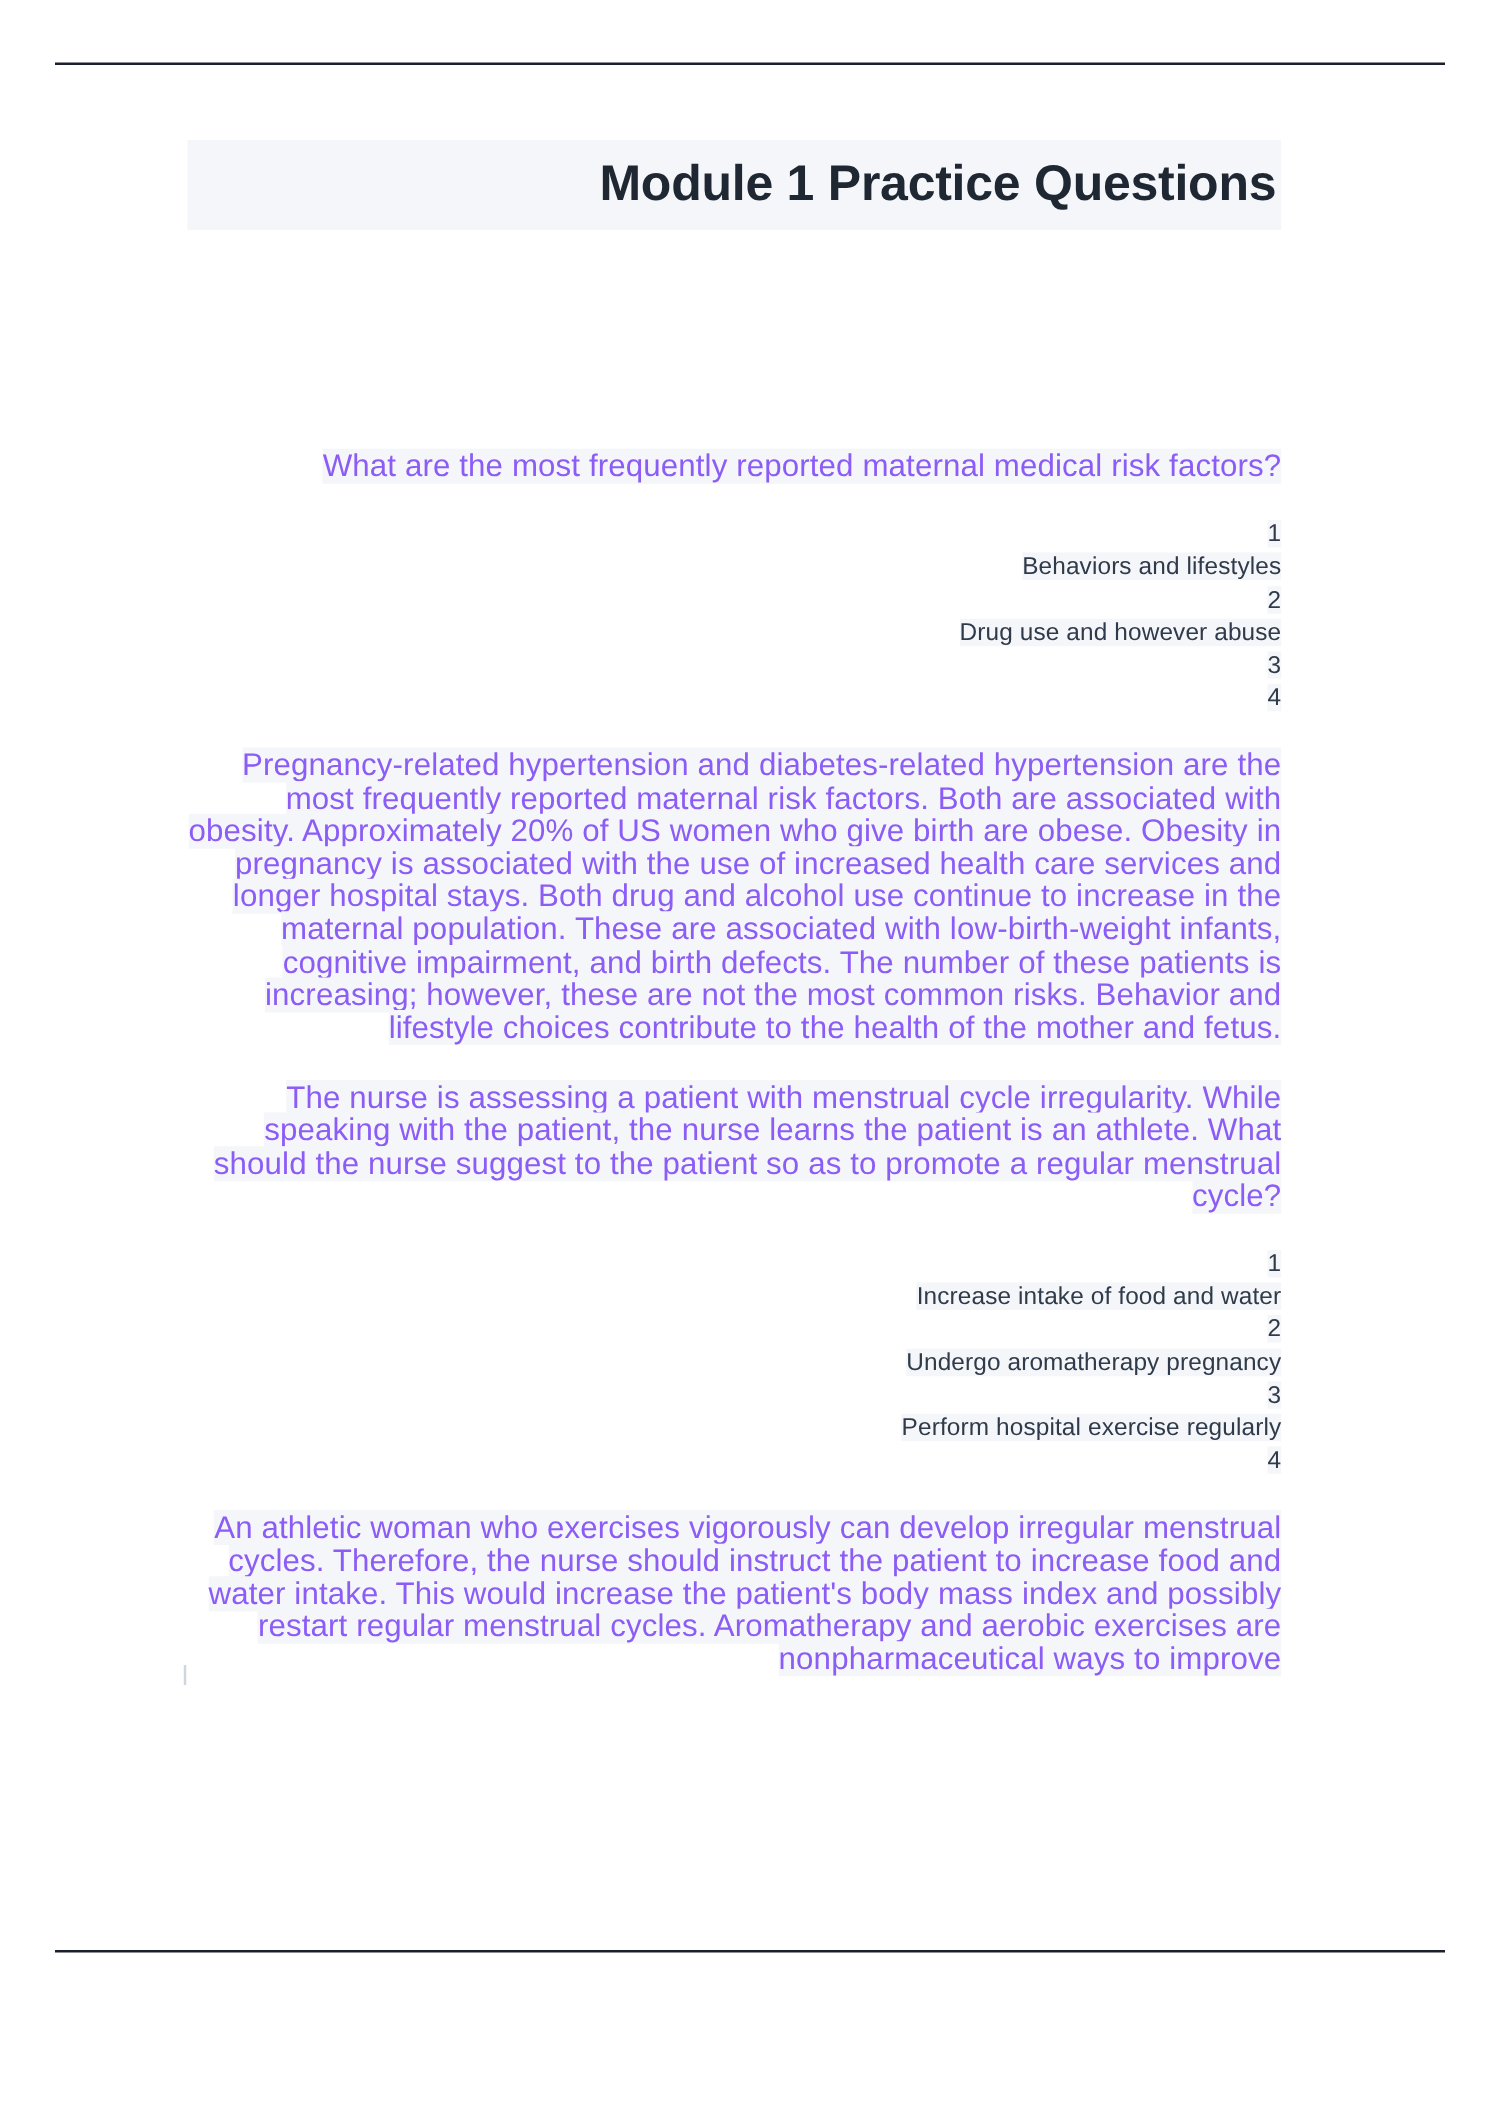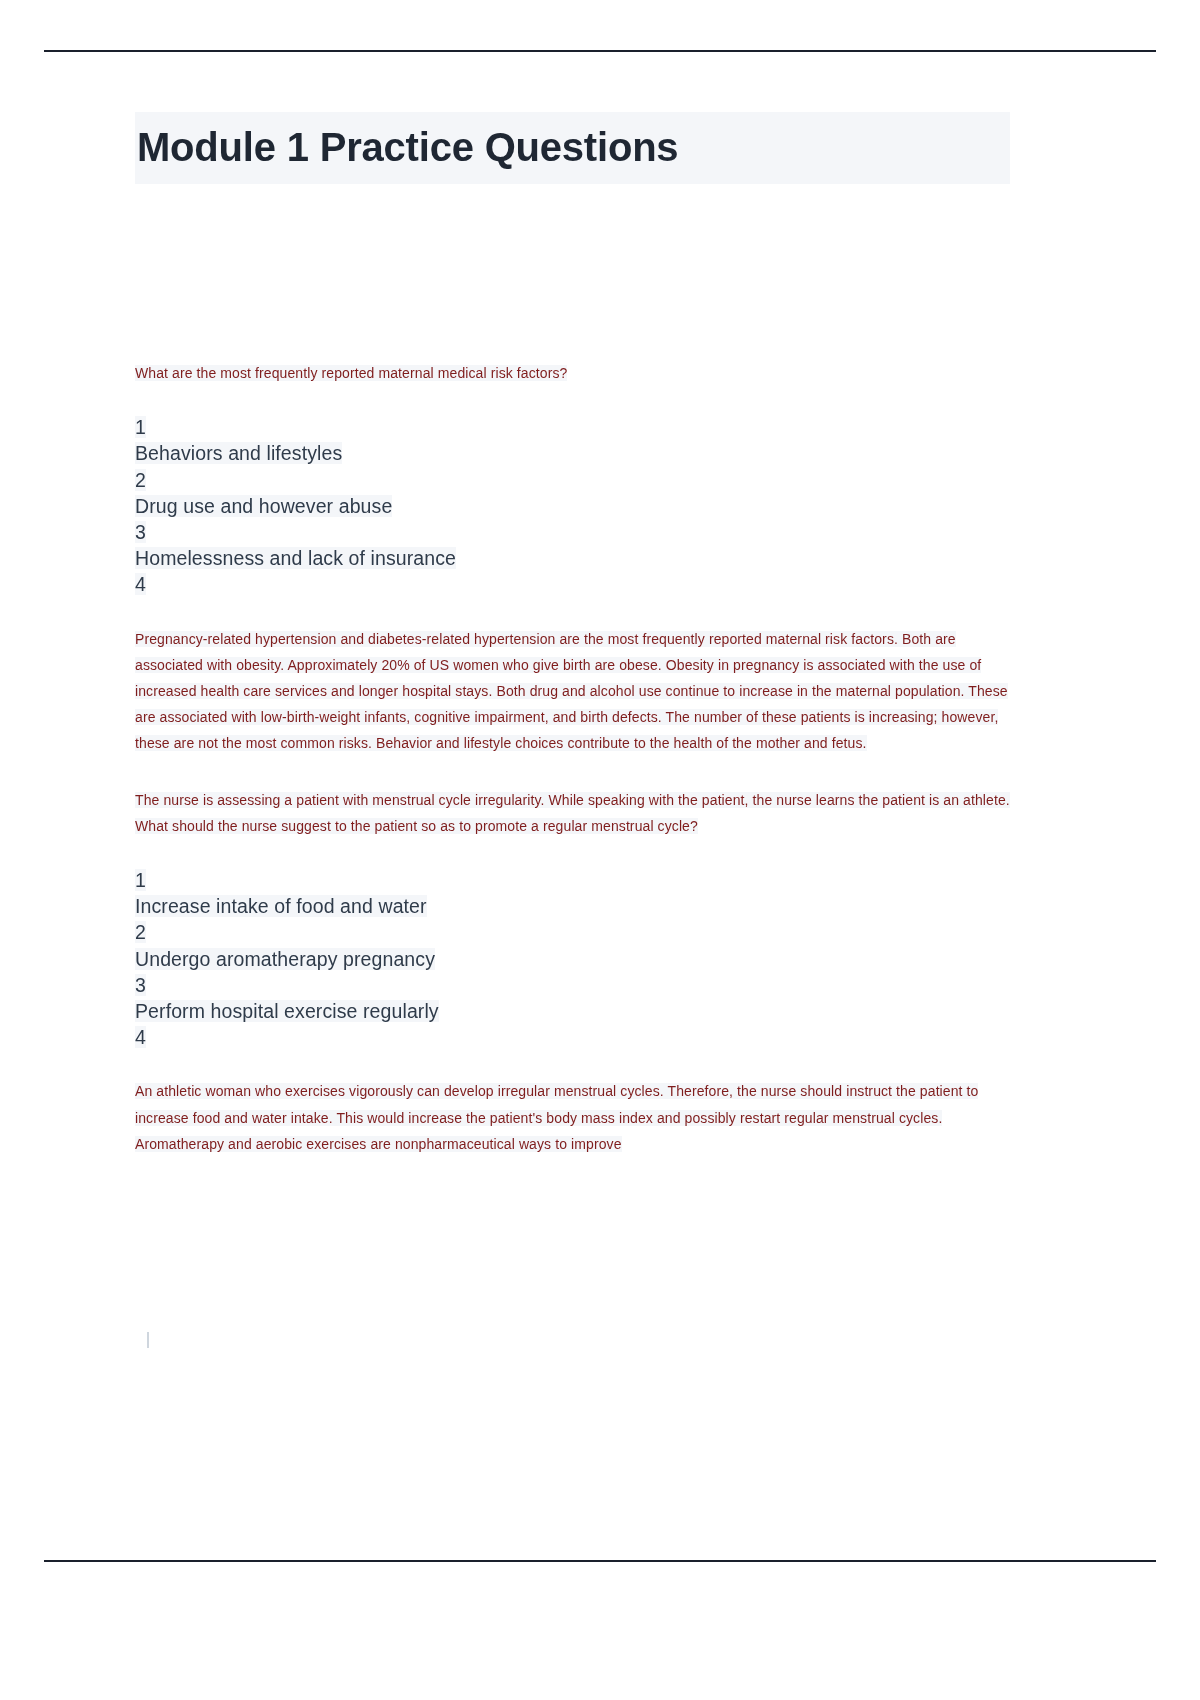--- a/index.html
+++ b/index.html
@@ -27,23 +27,24 @@
     left: 44px;
     right: 44px;
     height: 0;
     border-top: 2px solid #1a202c;
   }
   .rule-top { top: 50px; }
   .rule-bottom { top: 1560px; }
 
   .content {
     position: absolute;
-    left: 135px;
+    left: 150px;
     top: 112px;
     width: 875px;
+    text-align: right;
   }
 
   .title-band {
     background: #f4f6f9;
     padding: 12px 0 14px 0;
     width: 875px;
   }
   .doc-title {
     font-size: 40px;
     line-height: 46px;
@@ -69,23 +70,23 @@
   p.line {
     margin: 0;
     font-size: 19.5px;
     line-height: 26.2px;
     color: #2f3b4a;
     letter-spacing: 0.1px;
   }
 
   p.para {
     margin: 0;
-    font-size: 14px;
+    font-size: 25px;
     line-height: 26.2px;
-    color: #7f1d1d;
+    color: #8b5cf6;
     letter-spacing: 0.1px;
     width: 875px;
   }
   .spacer-md { height: 28px; }
   .spacer-lg { height: 30px; }
 
   .tail-mark {
     position: absolute;
     left: 147px;
     top: 1332px;
@@ -115,21 +116,20 @@
 
       <div class="spacer-md"></div>
 
       <p class="line"><span class="hl">1</span></p>
       <p class="line"><span class="hl">Behaviors and lifestyles</span></p>
 
       <p class="line"><span class="hl">2</span></p>
       <p class="line"><span class="hl">Drug use and however abuse</span></p>
 
       <p class="line"><span class="hl">3</span></p>
-      <p class="line"><span class="hl">Homelessness and lack of insurance</span></p>
 
       <p class="line"><span class="hl">4</span></p>
 
       <div class="spacer-md"></div>
 
       <p class="para"><span class="hl">Pregnancy-related hypertension and diabetes-related hypertension are the most frequently reported maternal risk factors. Both are associated with obesity. Approximately 20% of US women who give birth are obese. Obesity in pregnancy is associated with the use of increased health care services and longer hospital stays. Both drug and alcohol use continue to increase in the maternal population. These are associated with low-birth-weight infants, cognitive impairment, and birth defects. The number of these patients is increasing; however, these are not the most common risks. Behavior and lifestyle choices contribute to the health of the mother and fetus.</span></p>
 
     </div>
 
     <div class="spacer-lg"></div>

